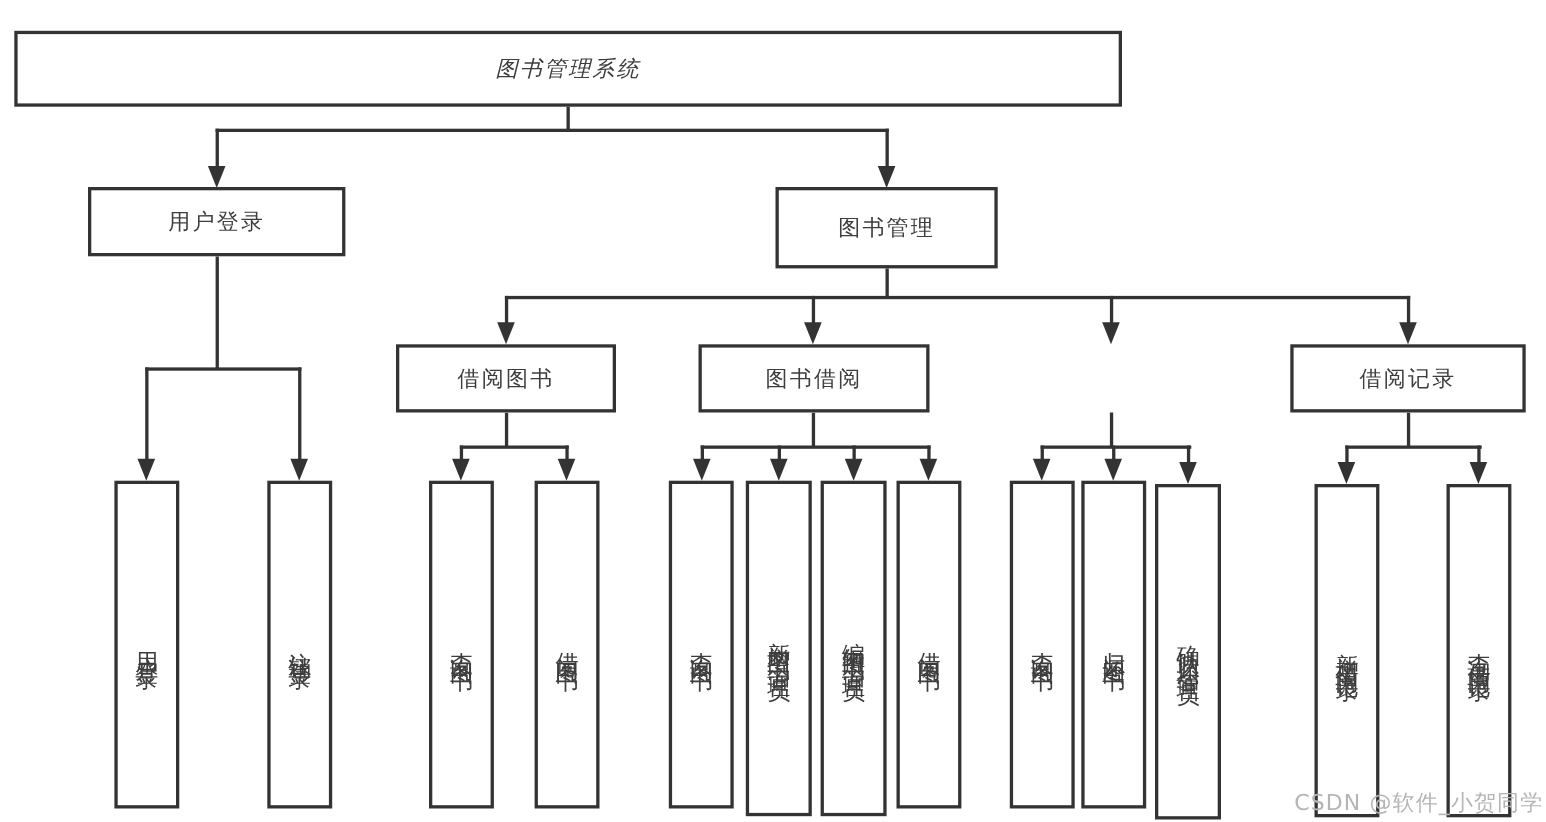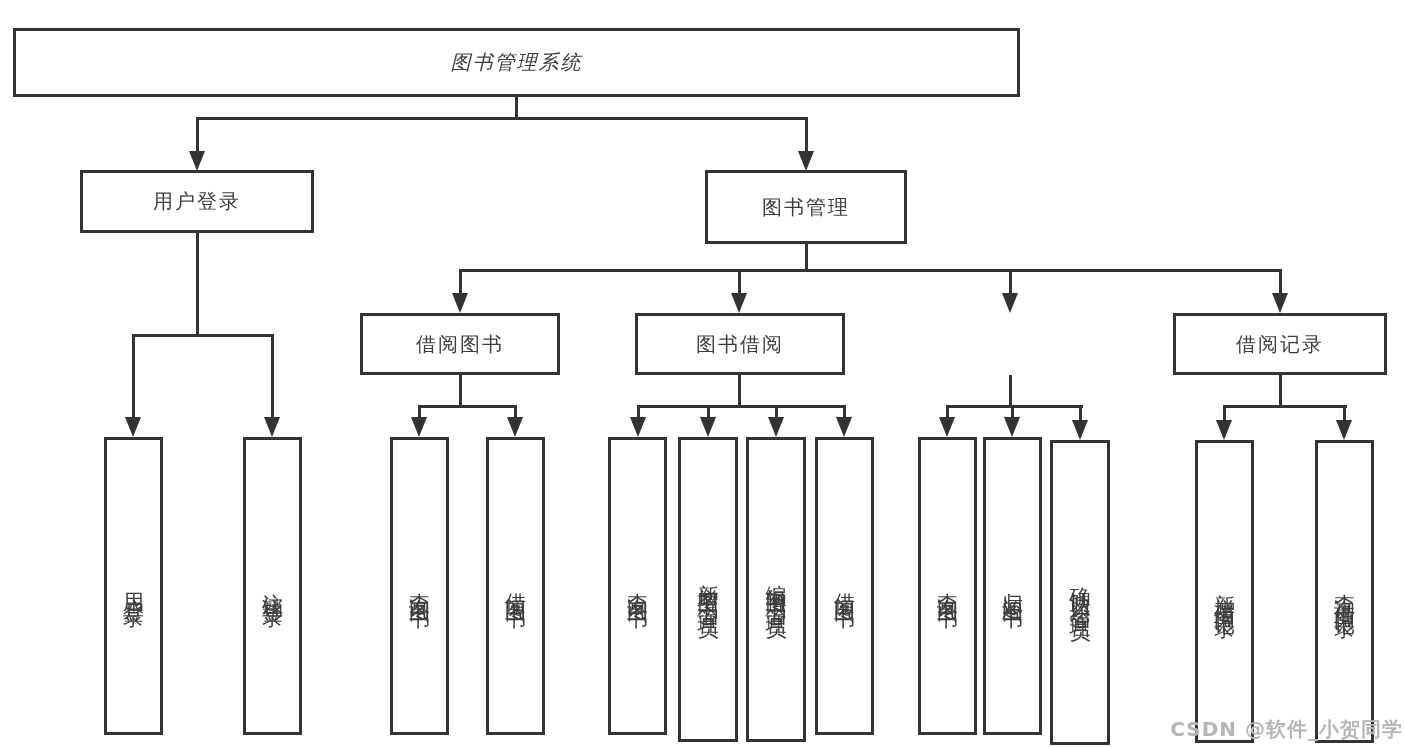--- a/index.html
+++ b/index.html
@@ -47,21 +47,20 @@
   }
   .watermark{
     position:absolute;
     right:2px;
     top:716px;
     font-size:20px;
     color:#b5b5b5;
     letter-spacing:1px;
     z-index:5;
     white-space:nowrap;
-    font-weight:bold;
   }
 </style>
 </head>
 <body>
 
 <div class="canvas">
 
   <div class="box h" style="left:13px;top:28px;width:1007px;height:69px;font-style:italic;">图书管理系统</div>
 
   <div class="box h" style="left:80px;top:170px;width:234px;height:63px;">用户登录</div>

